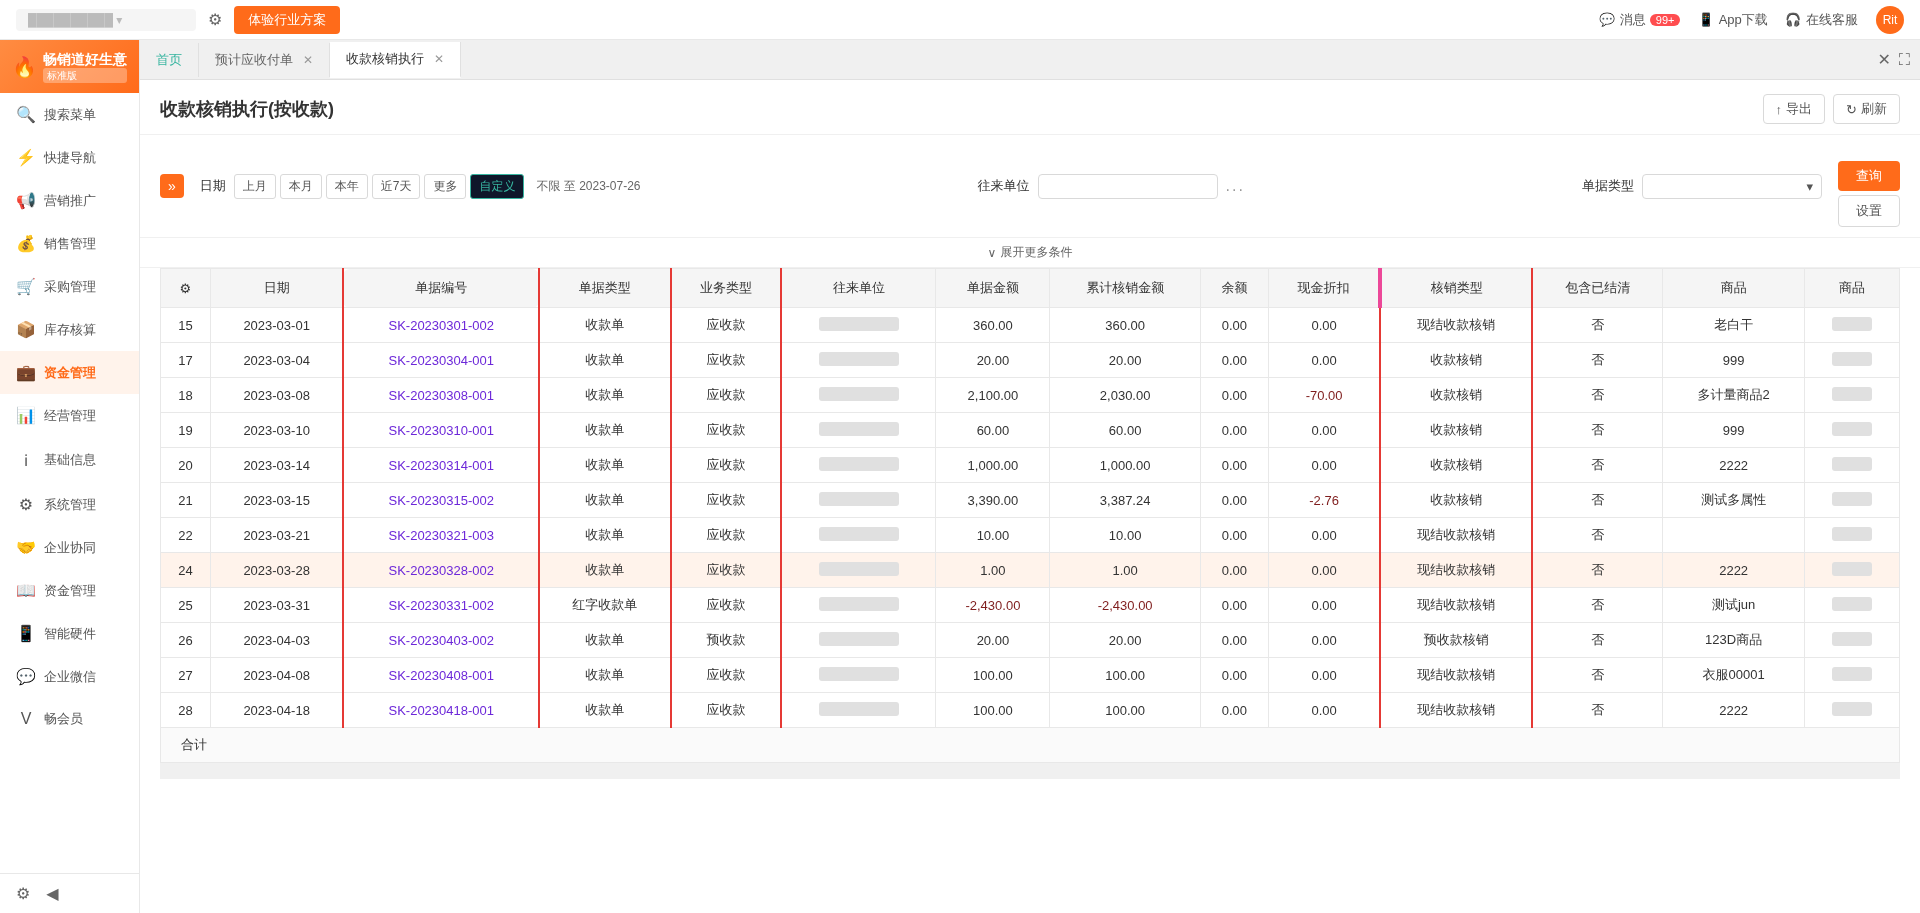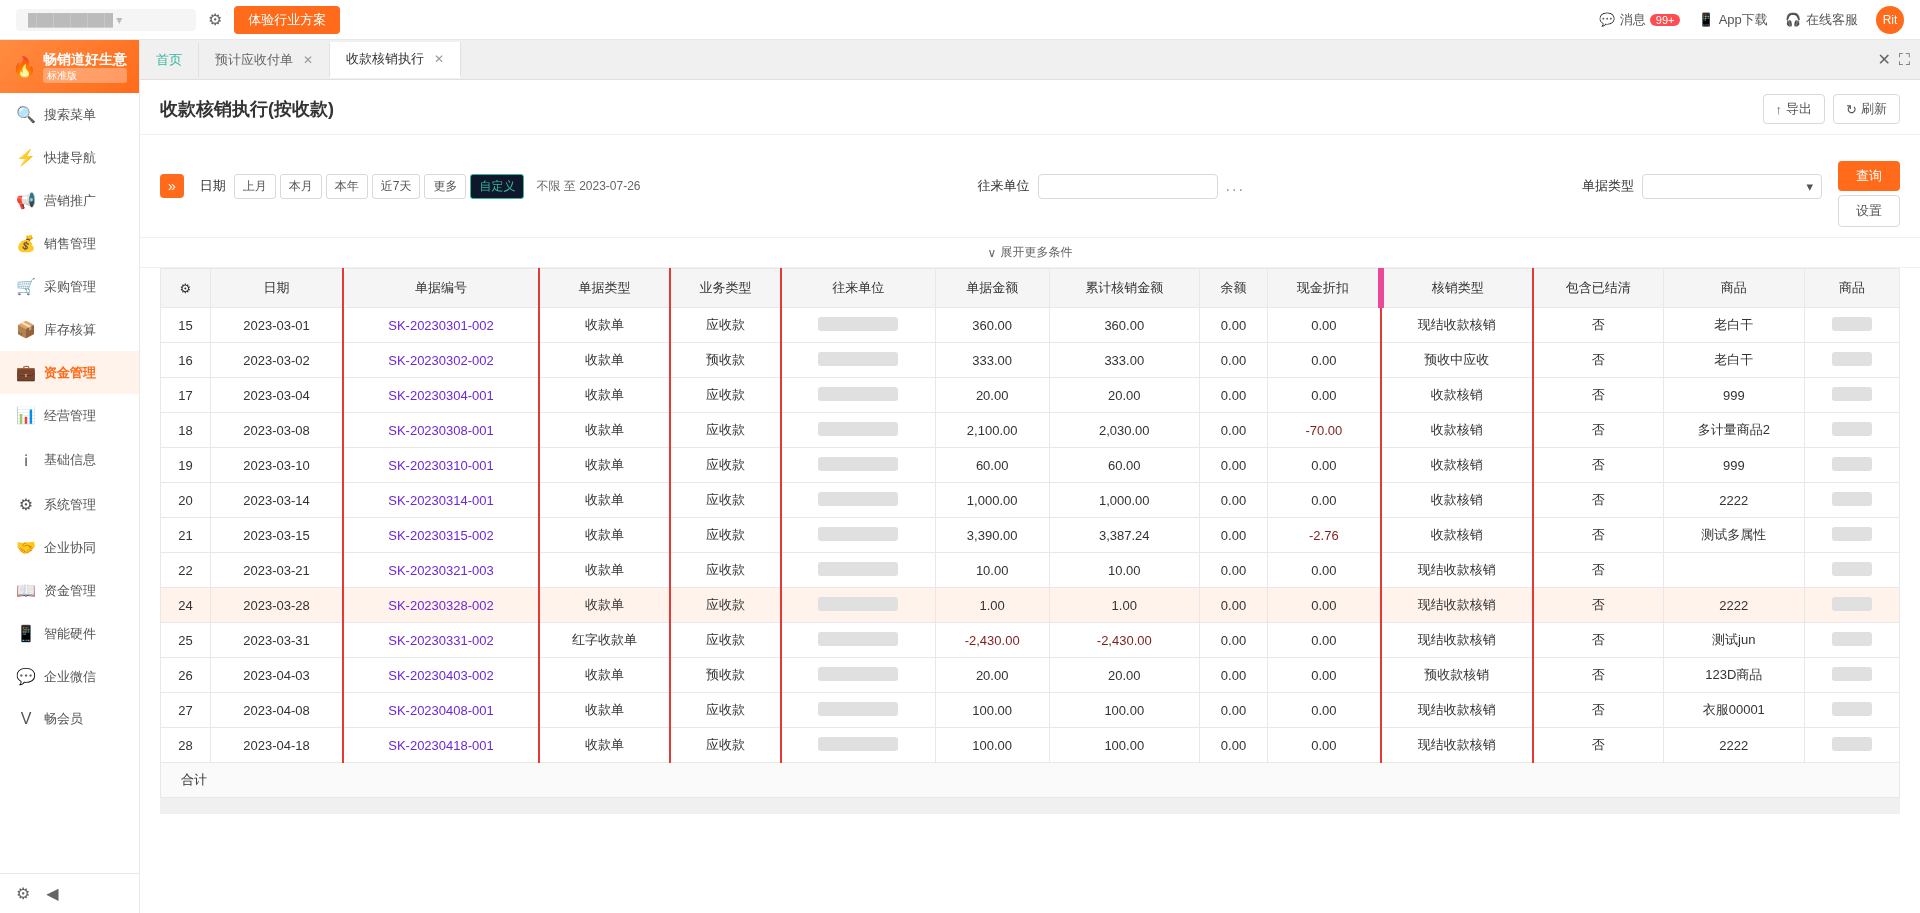--- a/index.html
+++ b/index.html
@@ -269,21 +269,21 @@
               <th><span>⚙</span></th>
               <th>日期</th>
               <th style="border-left:2px solid #e53935;border-right:2px solid #e53935;border-radius:7px;">单据编号</th>
               <th>单据类型</th>
               <th style="border-left:2px solid #e53935;border-right:2px solid #e53935;">业务类型</th>
               <th>往来单位</th>
               <th>单据金额</th>
               <th>累计核销金额</th>
               <th>余额</th>
               <th>现金折扣</th>
-              <th style="border-left:6px solid #ec4899;border-right:2px solid #e53935;">核销类型</th>
+              <th style="border-left:4px solid #ec4899;border-right:2px solid #e53935;">核销类型</th>
               <th>包含已结清</th>
               <th>商品</th>
               <th>商品</th>
             </tr>
           </thead>
           <tbody id="table-body">
           <tr>
     <td>15</td>
     <td>2023-03-01</td>
     <td style="border-left:2px solid #e53935;border-right:2px solid #e53935;"><a class="link">SK-20230301-002</a></td>
@@ -293,36 +293,20 @@
     <td class="">360.00</td>
     <td class="">360.00</td>
     <td>0.00</td>
     <td class="">0.00</td>
     <td style="border-left:2px solid #e53935;border-right:2px solid #e53935;">现结收款核销</td>
     <td>否</td>
     <td>老白干</td>
     <td style="min-width:60px;"><span style="display:inline-block;background:#e0e0e0;border-radius:3px;width:40px;height:14px;"></span></td>
   </tr>
               <tr>
-    <td>16</td>
-    <td>2023-03-02</td>
-    <td style="border-left:2px solid #e53935;border-right:2px solid #e53935;"><a class="link">SK-20230302-002</a></td>
-    <td>收款单</td>
-    <td style="border-left:2px solid #e53935;border-right:2px solid #e53935;">预收款</td>
-    <td><span style="display:inline-block;background:#e0e0e0;border-radius:3px;width:80px;height:14px;"></span></td>
-    <td class="">333.00</td>
-    <td class="">333.00</td>
-    <td>0.00</td>
-    <td class="">0.00</td>
-    <td style="border-left:2px solid #e53935;border-right:2px solid #e53935;">预收中应收</td>
-    <td>否</td>
-    <td>老白干</td>
-    <td style="min-width:60px;"><span style="display:inline-block;background:#e0e0e0;border-radius:3px;width:40px;height:14px;"></span></td>
-  </tr>
-              <tr>
     <td>17</td>
     <td>2023-03-04</td>
     <td style="border-left:2px solid #e53935;border-right:2px solid #e53935;"><a class="link">SK-20230304-001</a></td>
     <td>收款单</td>
     <td style="border-left:2px solid #e53935;border-right:2px solid #e53935;">应收款</td>
     <td><span style="display:inline-block;background:#e0e0e0;border-radius:3px;width:80px;height:14px;"></span></td>
     <td class="">20.00</td>
     <td class="">20.00</td>
     <td>0.00</td>
     <td class="">0.00</td>

